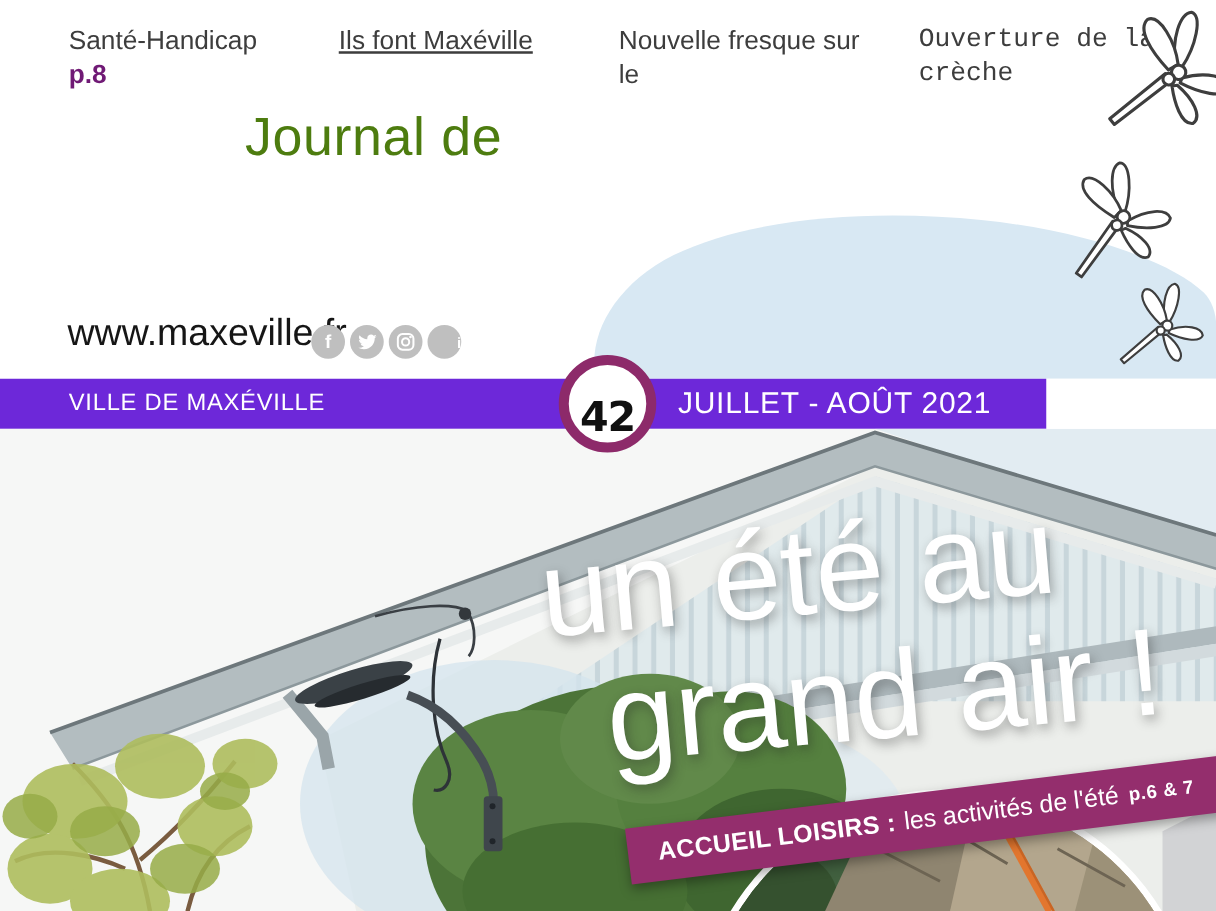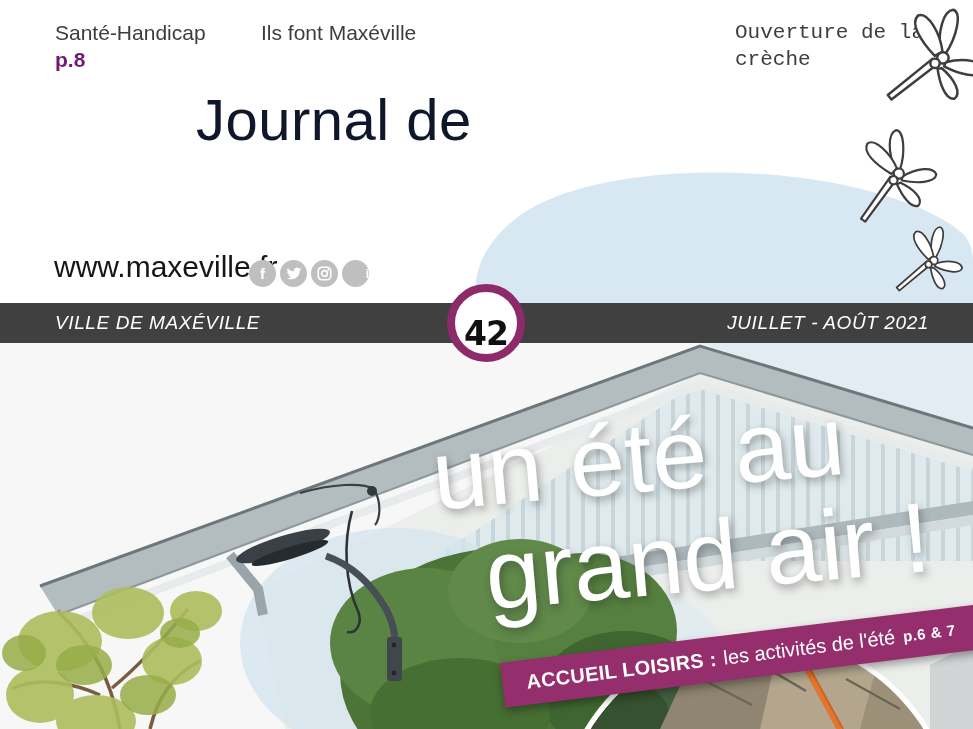--- a/index.html
+++ b/index.html
@@ -3,47 +3,47 @@
 <meta charset="utf-8">
 <style>
   html,body{margin:0;padding:0;background:#ffffff;}
   .page{
     position:relative;width:973px;height:729px;overflow:hidden;background:#ffffff;
     font-family:"Liberation Sans",sans-serif;
   }
   
   .teaser{position:absolute;top:20px;width:212px;font-size:21px;line-height:1.28;color:#3d3d3d;}
   .teaser .pg{font-weight:bold;color:#701a75;}
-  .teaser1{left:55px;} .teaser2{left:261px;} .teaser3{left:495px;} .teaser4{left:735px;font-family:Liberation Mono, monospace;}
+  .teaser1{left:55px;} .teaser2{left:271px;text-decoration:underline;} .teaser3{left:495px;} .teaser4{left:735px;font-family:Liberation Mono, monospace;}
   
   .dragonfly{position:absolute;}
   .df1{left:884px;top:2px;width:104px;height:104px;transform:rotate(6deg);}
   .df2{left:846px;top:126px;width:92px;height:92px;transform:rotate(-10deg);}
   .df3{left:893px;top:222px;width:72px;height:72px;transform:rotate(4deg);}
   
   .blob{position:absolute;left:455px;top:166px;width:518px;height:137px;}
   
-  .kicker{position:absolute;left:196px;top:86px;font-size:58px;color:#0f172a;letter-spacing:0.5px;}
+  .kicker{position:absolute;left:196px;top:86px;font-size:43px;color:#4d7c0f;letter-spacing:0.5px;}
   .title{
     position:absolute;left:44px;top:99px;font-family:"DejaVu Sans",sans-serif;font-weight:bold;
     font-size:157px;line-height:1;letter-spacing:-7px;color:#0d0d0d;white-space:nowrap;
   }
   
   .site-url{position:absolute;left:54px;top:250px;font-size:30px;color:#161616;}
   .social{position:absolute;left:249px;top:260px;display:flex;gap:4px;}
   .sicon{width:27px;height:27px;border-radius:50%;background:#bfbfbf;color:#ffffff;
     display:flex;align-items:center;justify-content:center;font-weight:bold;}
   .sicon span{font-size:15px;line-height:1;}
   .sicon.in span{font-size:12px;margin-left:31px;}
   
-  .banner{position:absolute;left:0;top:303px;width:973px;height:40px;background:#404040;font-style:italic;}
+  .banner{position:absolute;left:0;top:303px;width:837px;height:40px;background:#6d28d9;}
   .banner-city{position:absolute;left:55px;top:0;height:40px;line-height:40px;color:#ffffff;
     font-size:19px;letter-spacing:0.6px;}
   .banner-date{position:absolute;right:44px;top:0;height:40px;line-height:40px;color:#ffffff;
-    font-size:19px;letter-spacing:0.6px;}
+    font-size:24px;letter-spacing:0.6px;}
   .badge{
     position:absolute;left:447px;top:284px;width:62px;height:62px;border-radius:50%;
     background:#ffffff;border:8px solid #8d2a6a;display:flex;align-items:center;justify-content:center;
     z-index:5;
   }
   .badge span{font-family:"DejaVu Sans",sans-serif;font-weight:bold;font-size:33px;color:#101010;letter-spacing:-1px;margin-top:21px;}
   
   .photo{position:absolute;left:0;top:343px;width:973px;height:386px;z-index:1;}
   
   .headline{
@@ -73,20 +73,21 @@
   </svg>
 
   <div class="teaser teaser1">
     <div>Santé-Handicap</div>
     <div><span></span><span class="pg">p.8</span></div>
   </div>
   <div class="teaser teaser2">
     <div>Ils font Maxéville</div>
   </div>
   <div class="teaser teaser3">
+    <div>Nouvelle fresque sur le</div>
   </div>
   <div class="teaser teaser4">
     <div>Ouverture de la crèche</div>
   </div>
 
   <svg width="0" height="0" style="position:absolute">
     <symbol id="dragonfly" viewBox="0 0 100 100">
       <g stroke="#3e3e3e" stroke-width="2.4" fill="#ffffff" stroke-linejoin="round">
         <path d="M 8,94 L 12,98 L 52,60 L 47,55 Z"></path>
         <path d="M 54,48 C 49,28 53,8 62,6 C 71,8 68,32 59,49 Z"></path>

